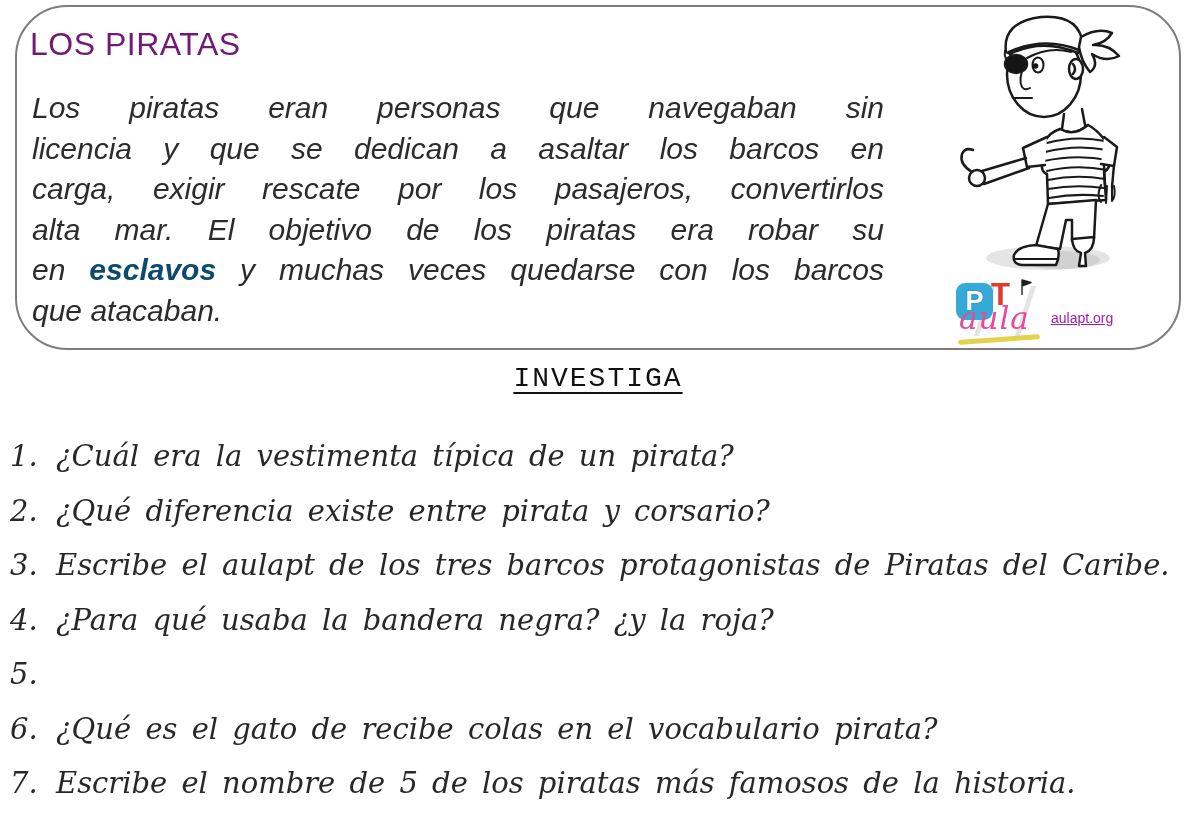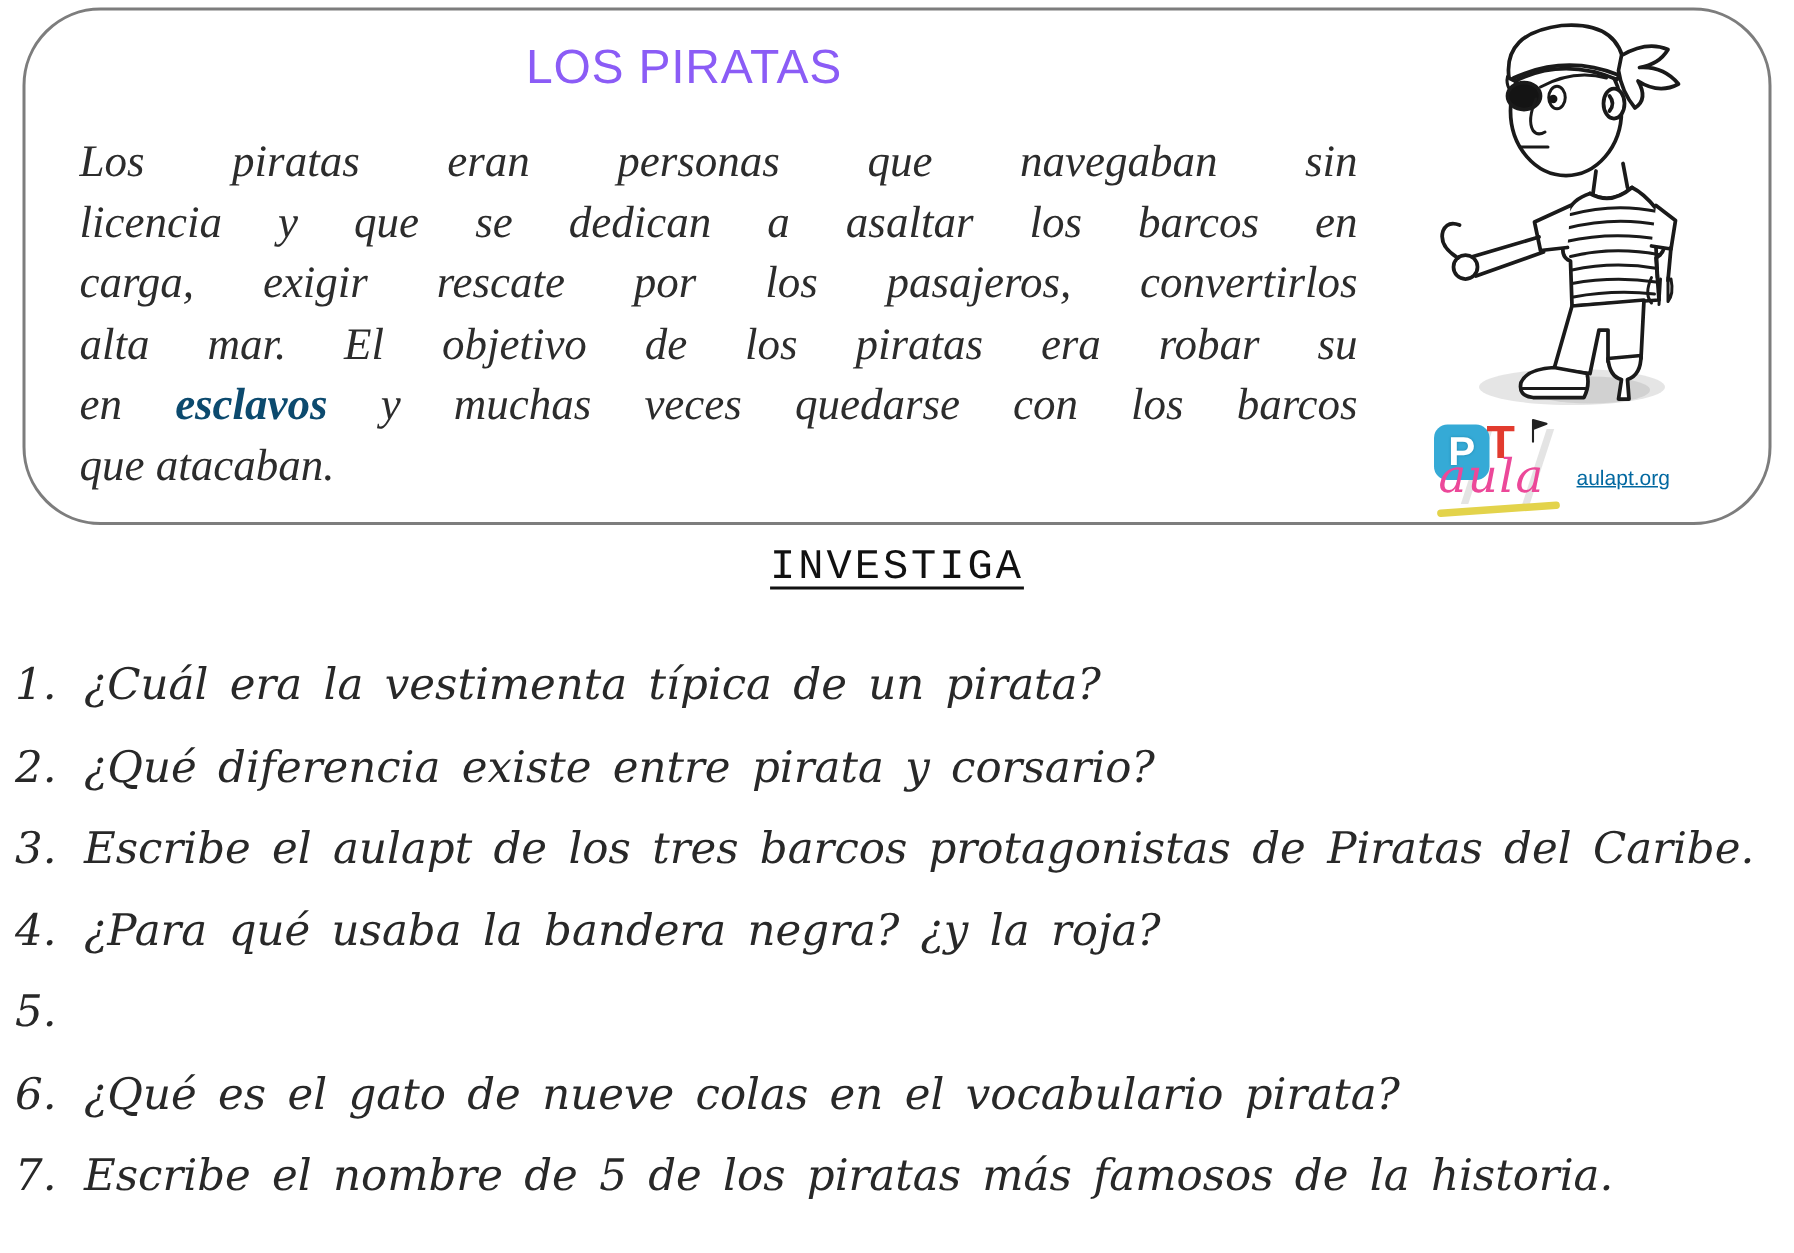--- a/index.html
+++ b/index.html
@@ -5,28 +5,28 @@
   * { margin:0; padding:0; box-sizing:border-box; }
   html,body { width:1196px; height:835px; background:#ffffff; overflow:hidden; }
   body { position:relative; font-family:"Liberation Sans", sans-serif; color:#1f1f1f; }
 
   
   .reading-box{
     position:absolute; left:15px; top:5px; width:1166px; height:345px;
     border:2px solid #7d7d7d; border-radius:52px; background:#fff;
   }
   .box-title{
-    position:absolute; left:30px; top:26px; width:852px; text-align:center;
+    position:absolute; left:30px; top:26px; width:852px; text-align:left;
     font-family:"Liberation Sans", sans-serif; font-size:32px; font-weight:400;
-    color:#8b5cf6; letter-spacing:0.5px;
+    color:#701a75; letter-spacing:0.5px;
   }
   .paragraph{
     position:absolute; left:32px; top:88px; width:852px;
-    font-family:Liberation Serif, serif; font-style:italic;
-    font-size:30px; line-height:40.5px; color:#2c2c2c;margin-left:21px;
+    font-family:Liberation Sans, sans-serif; font-style:italic;
+    font-size:30px; line-height:40.5px; color:#2c2c2c;
   }
   .p-line{ text-align:justify; text-align-last:justify; height:40.5px; overflow:visible; }
   .p-line.last{ text-align-last:left; }
   .bold-word{ font-weight:bold; color:#0c4a6e; }
 
   
   .pirate{ position:absolute; left:948px; top:8px; width:190px; height:265px; }
   .pirate svg{ display:block; width:100%; height:100%; }
 
   
@@ -48,21 +48,21 @@
     position:absolute; left:3px; top:20px; color:#ec4899;
     font-family:"DejaVu Serif", serif; font-style:italic; font-weight:normal;
     font-size:31px; letter-spacing:1px;
   }
   .logo-swoosh{
     position:absolute; left:2px; top:57px; width:82px; height:5px;
     background:#e3d34b; border-radius:3px; transform:rotate(-4deg);
   }
   .site-link{
     position:absolute; left:1051px; top:310px;
-    font-family:"Liberation Sans", sans-serif; font-size:14px; color:#0369a1;
+    font-family:"Liberation Sans", sans-serif; font-size:14px; color:#a21caf;
     text-decoration:underline; cursor:pointer;
   }
 
   
   .investiga{ position:absolute; left:0; top:363px; width:1196px; text-align:center; }
   .investiga-label{
     font-family:"Liberation Mono", monospace; font-size:28px; color:#111;
     letter-spacing:2px; text-decoration:underline; text-underline-offset:6px;
     text-decoration-thickness:2px;
   }
@@ -187,19 +187,19 @@
   </div>
   <div class="q-row">
     <span class="q-num">4.</span>
     <span class="q-text">¿Para qué usaba la bandera negra? ¿y la roja?</span>
   </div>
   <div class="q-row">
     <span class="q-num">5.</span>
   </div>
   <div class="q-row">
     <span class="q-num">6.</span>
-    <span class="q-text">¿Qué es el gato de nueve colas en el vocabulario pirata?</span>
+    <span class="q-text">¿Qué es el gato de recibe colas en el vocabulario pirata?</span>
   </div>
   <div class="q-row">
     <span class="q-num">7.</span>
     <span class="q-text">Escribe el nombre de 5 de los piratas más famosos de la historia.</span>
   </div>
 </div>
 
 </body></html>

